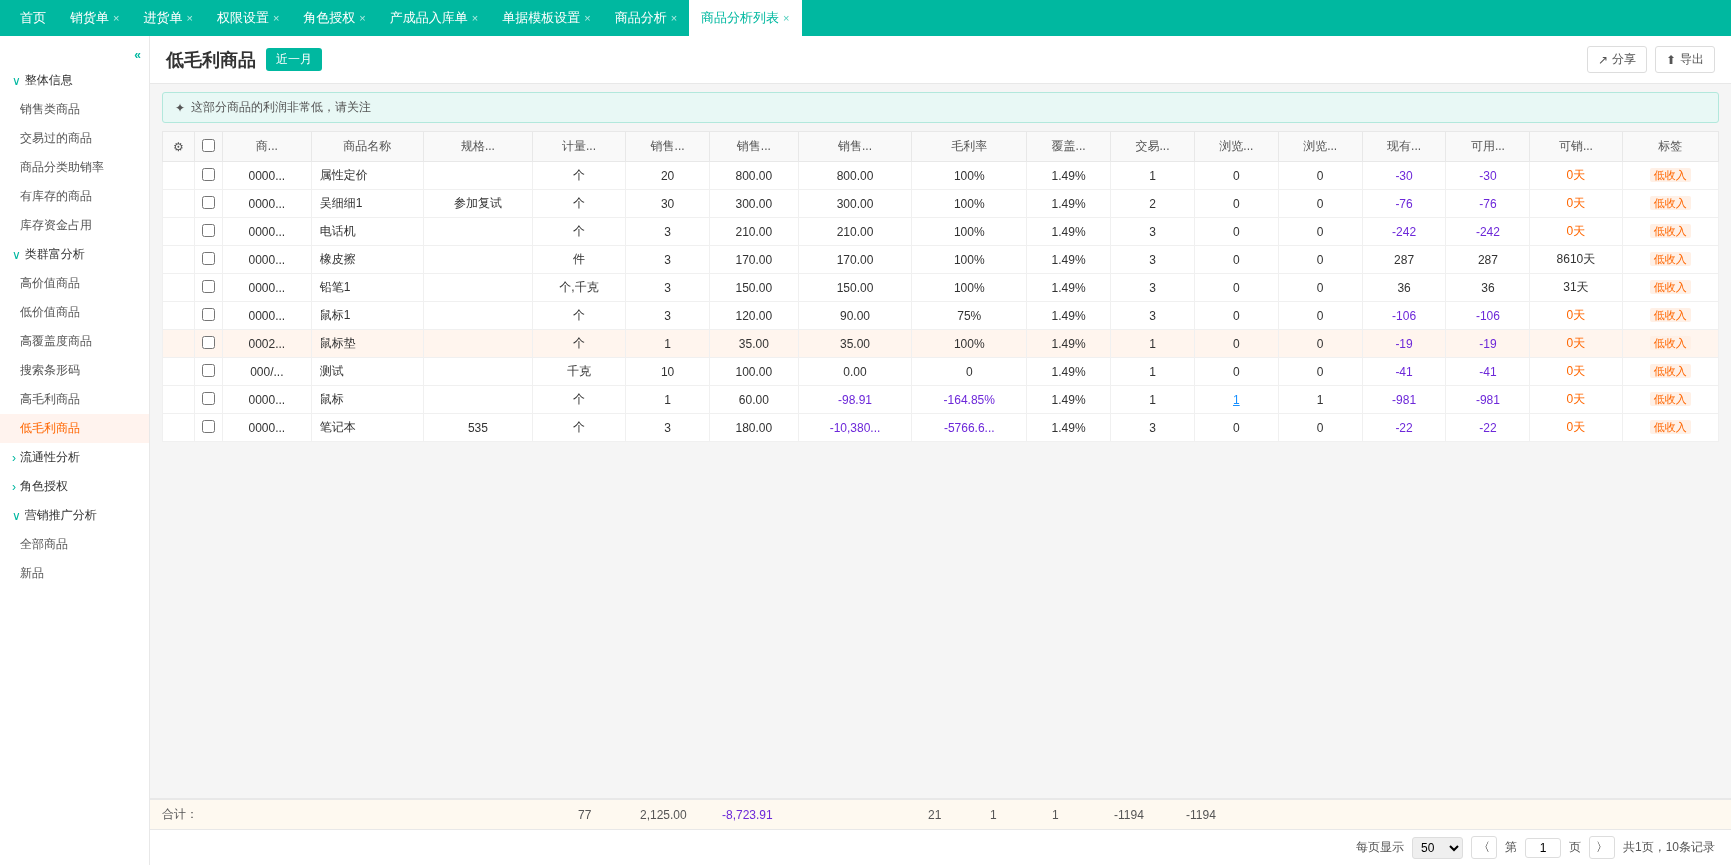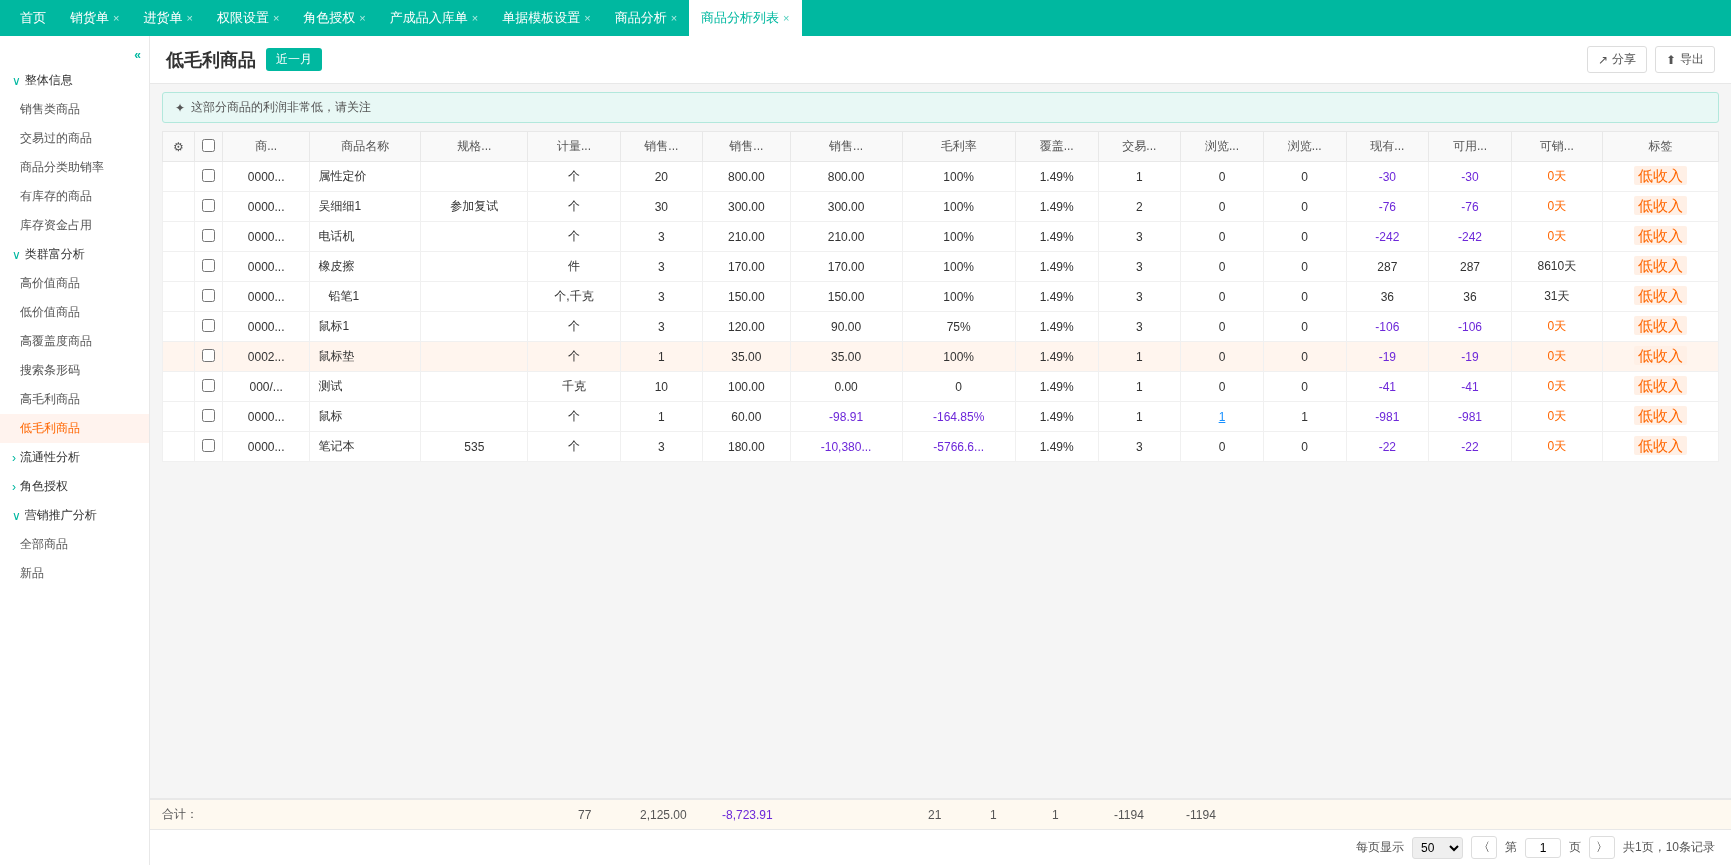--- a/index.html
+++ b/index.html
@@ -181,21 +181,21 @@
       padding: 5px 6px;
       text-align: center;
       white-space: nowrap;
     }
 
     .tag-low-income {
       background: #fff0e6;
       color: #ff6600;
       border-radius: 2px;
       padding: 1px 4px;
-      font-size: 15px;
+      font-size: 11px;
     }
 
     .text-red { color: #6d28d9; }
     .text-orange { color: #ff6600; }
     .text-link { color: #1890ff; text-decoration: underline; cursor: pointer; }
 
     
     .table-footer {
       background: #fef9f0;
       border-top: 2px solid #e8e8e8;
@@ -456,21 +456,21 @@
       <td>0</td>
       <td class="">287</td>
       <td class="">287</td>
       <td class="">8610天</td>
       <td><span class="tag-low-income">低收入</span></td>
     </tr>
             <tr>
       <td></td>
       <td><input type="checkbox" style=""></td>
       <td>0000...</td>
-      <td style="text-align:left; padding-left:18px;">铅笔1</td>
+      <td style="text-align:left; padding-left:8px;">铅笔1</td>
       <td></td>
       <td>个,千克</td>
       <td>3</td>
       <td>150.00</td>
       <td class="">150.00</td>
       <td class="">100%</td>
       <td>1.49%</td>
       <td>3</td>
       <td class="">0</td>
       <td>0</td>

